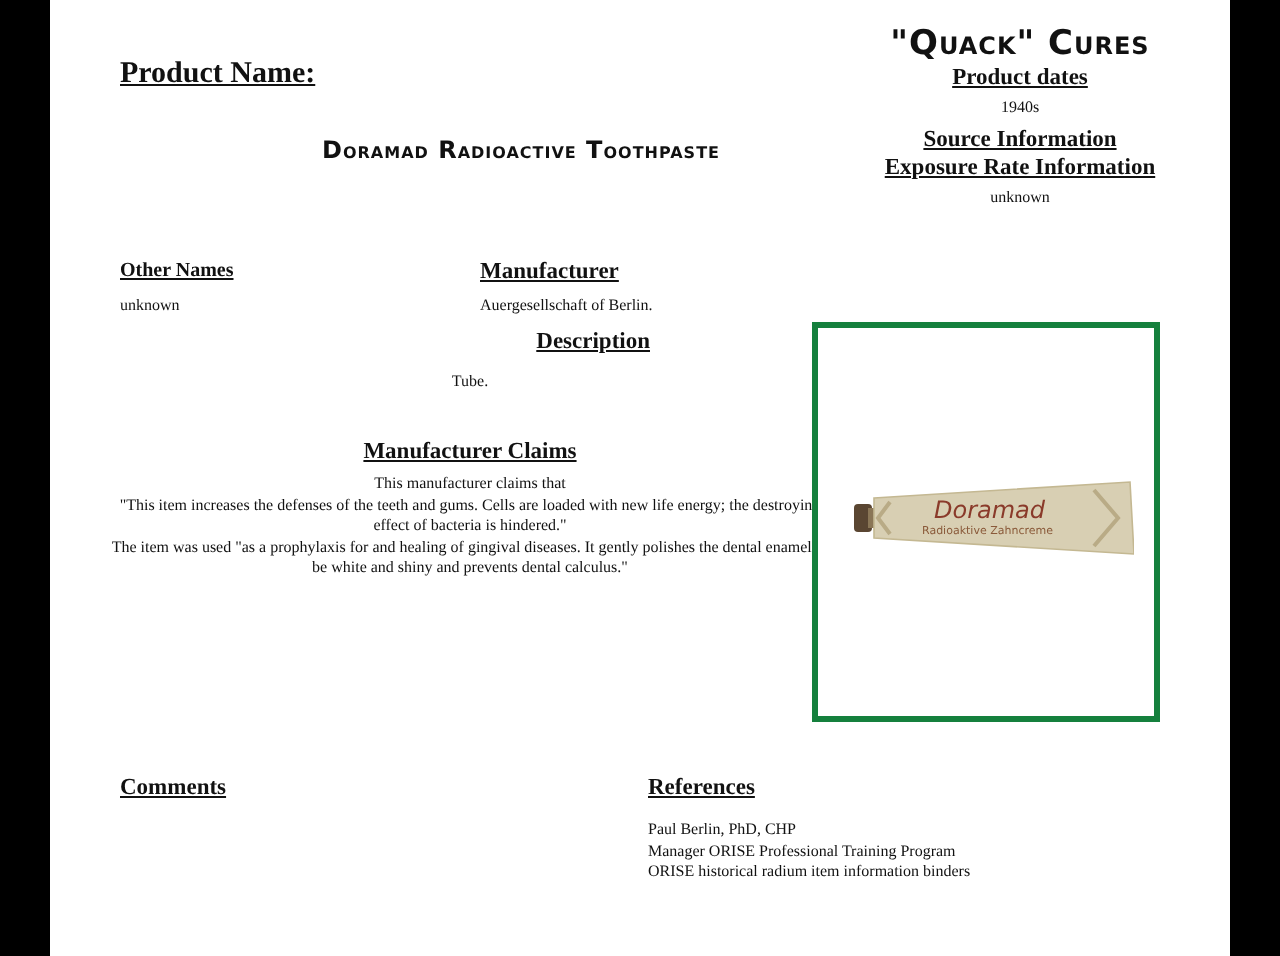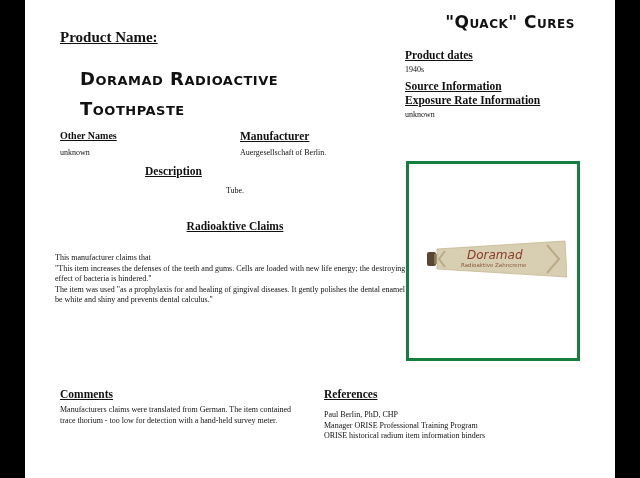--- a/index.html
+++ b/index.html
@@ -13,36 +13,36 @@
   .abs { position: absolute; }
   .h-ul { font-weight: bold; text-decoration: underline; font-family: "Liberation Serif", serif; }
   .caps {
     font-family: "DejaVu Sans", sans-serif; font-weight: bold; font-variant: small-caps;
     letter-spacing: 0.5px; color: #111;
   }
   .small { font-size: 8px; line-height: 10px; }
 
   #quack-title { left: 380px; top: 12px; width: 210px; font-size: 17px; text-align: center; }
   #product-name-label { left: 35px; top: 29px; font-size: 15px; }
-  #product-name { left: 55px; top: 64px; width: 280px; font-size: 18px; line-height: 30px; text-align: left; }
+  #product-name { left: 55px; top: 64px; width: 280px; font-size: 12px; line-height: 22px; text-align: right; }
 
-  #right-col { left: 380px; top: 48px; width: 210px; }
+  #right-col { left: 380px; top: 32px; width: 210px; text-align: center; }
   #right-col .rh { font-size: 11.5px; margin-top: 0; line-height: 14px; }
   #right-col .rv { font-size: 8px; line-height: 10px; margin: 3px 0 4px 0; }
 
   #other-names-h { left: 35px; top: 130px; font-size: 10px; }
   #other-names-v { left: 35px; top: 148px; }
   #manufacturer-h { left: 215px; top: 130px; font-size: 11.5px; }
   #manufacturer-v { left: 215px; top: 148px; }
 
-  #description-h { left: 120px; top: 165px; width: 180px; font-size: 11.5px; text-align: left; }
+  #description-h { left: 120px; top: 165px; width: 180px; font-size: 11.5px; text-align: right; }
   #description-v { left: 120px; top: 186px; width: 180px; text-align: center; }
 
   #claims-h { left: 60px; top: 220px; width: 300px; font-size: 11.5px; text-align: center; }
-  #claims-body { left: 30px; top: 237px; width: 360px; text-align: left; font-size: 8px; line-height: 10.5px; margin-top: 16px; }
+  #claims-body { left: 30px; top: 237px; width: 360px; text-align: center; font-size: 8px; line-height: 10.5px; }
 
   #image-frame {
     left: 381px; top: 161px; width: 168px; height: 194px; border: 3px solid #15803d; background: #fff;
   }
   .tube { position: absolute; left: 18px; top: 75px; width: 140px; height: 40px; }
 
   #comments-h { left: 35px; top: 388px; font-size: 11.5px; }
   #comments-v { left: 35px; top: 405px; width: 240px; font-size: 8px; line-height: 10.5px; }
   #refs-h { left: 299px; top: 388px; font-size: 11.5px; }
   #refs-v { left: 299px; top: 410px; width: 260px; font-size: 8px; line-height: 10.5px; }
@@ -67,41 +67,40 @@
 
   <div id="other-names-h" class="abs h-ul">Other Names</div>
   <div id="other-names-v" class="abs small">unknown</div>
 
   <div id="manufacturer-h" class="abs h-ul">Manufacturer</div>
   <div id="manufacturer-v" class="abs small">Auergesellschaft of Berlin.</div>
 
   <div id="description-h" class="abs h-ul">Description</div>
   <div id="description-v" class="abs small">Tube.</div>
 
-  <div id="claims-h" class="abs h-ul">Radioaktive Claims</div>
+  <div id="claims-h" class="abs h-ul">Manufacturer Claims</div>
   <div id="claims-body" class="abs">
     <div>This manufacturer claims that</div>
     <div>"This item increases the defenses of the teeth and gums. Cells are loaded with new life energy; the destroying effect of bacteria is hindered."</div>
     <div>The item was used "as a prophylaxis for and healing of gingival diseases. It gently polishes the dental enamel to be white and shiny and prevents dental calculus."</div>
   </div>
 
   <div id="image-frame" class="abs">
     <svg class="tube" viewBox="0 0 140 40">
       <rect x="0" y="13" width="9" height="14" rx="2" fill="#5a4632"></rect>
       <rect x="7" y="15" width="4" height="10" fill="#8a7656"></rect>
       <path d="M10 10 L138 2 L140 38 L10 30 Z" fill="#d8cfb3" stroke="#c4b892" stroke-width="0.8"></path>
       <path d="M18 12 L12 20 L18 28" fill="none" stroke="#b9ab86" stroke-width="2"></path>
       <path d="M120 6 L132 20 L120 34" fill="none" stroke="#b9ab86" stroke-width="2"></path>
       <text x="40" y="20" font-family="DejaVu Sans, sans-serif" font-style="italic" font-size="12" fill="#8a3a2a">Doramad</text>
       <text x="34" y="28" font-family="DejaVu Sans, sans-serif" font-size="5.5" fill="#8a5a3a">Radioaktive Zahncreme</text>
     </svg>
   </div>
 
   <div id="comments-h" class="abs h-ul">Comments</div>
-  <div id="comments-v" class="abs">Manufacturers claims were translated from German. The item contained trace thorium - too low for detection with a hand-held survey meter.</div>
 
   <div id="refs-h" class="abs h-ul">References</div>
   <div id="refs-v" class="abs">
     <div>Paul Berlin, PhD, CHP</div>
     <div>Manager ORISE Professional Training Program</div>
     <div>ORISE historical radium item information binders</div>
   </div>
 
 </div>
 

